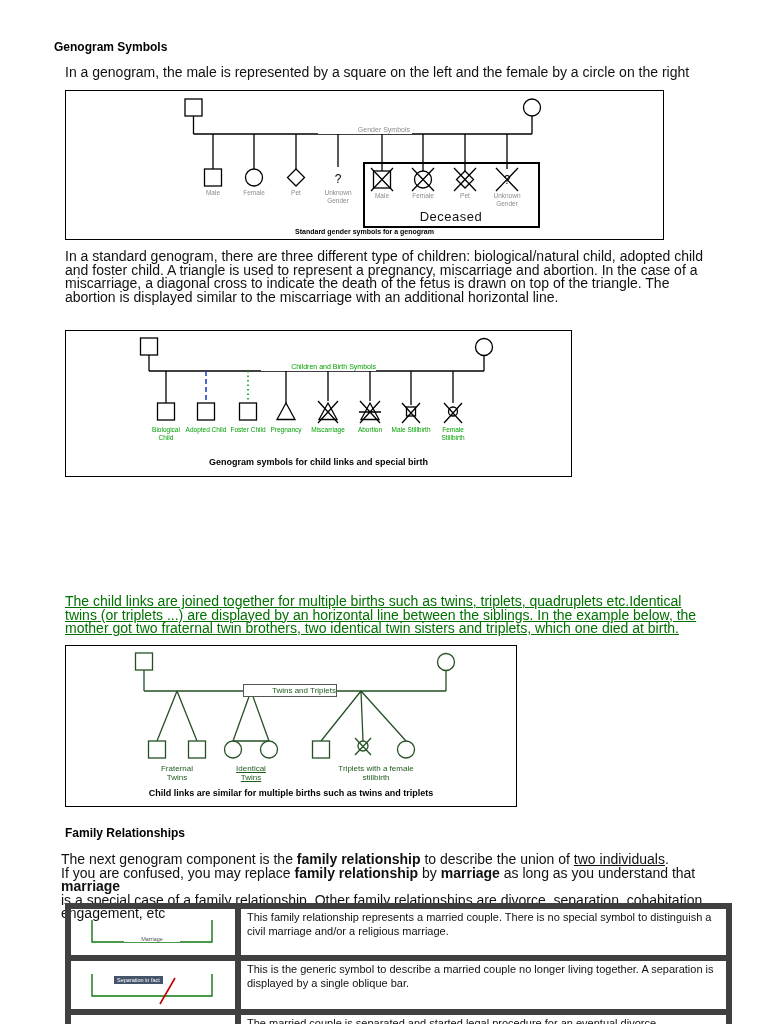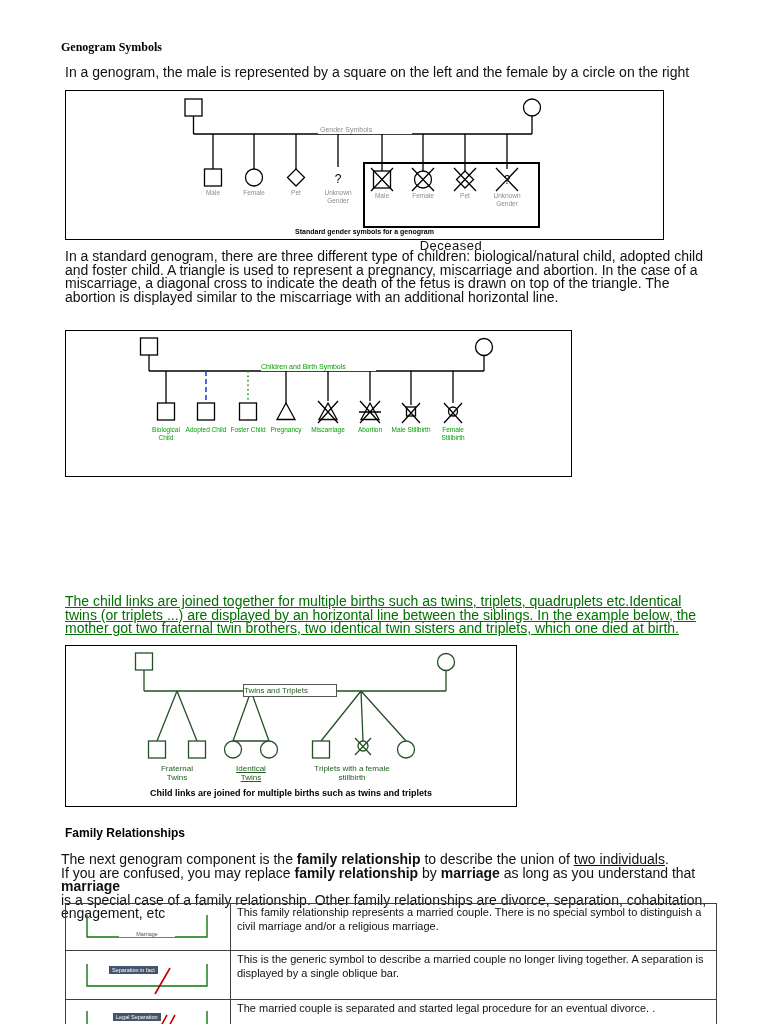--- a/index.html
+++ b/index.html
@@ -17,34 +17,34 @@
   .gray{color:#8c8c8c;}
   .grn{color:#00a000;}
   .dgrn{color:#1e5c1e;}
   .tiny{font-size:6.5px;}
   .t7{font-size:7px;}
   .t8{font-size:8px;}
   .fig-cap1{font-size:7px;font-weight:bold;color:#000;}
   .fig-cap{font-size:9px;font-weight:bold;color:#000;}
   .deceased-word{font-size:13px;color:#111;letter-spacing:0.5px;}
   table.rel{border-collapse:collapse;}
-  table.rel td{border:1px solid #404040;vertical-align:top;}
+  table.rel td{border:6px solid #404040;vertical-align:top;}
   td.symcell{width:162px;}
   td.txtcell{width:473px;padding:2px 6px;font-size:11px;line-height:13.5px;}
   .symwrap{position:relative;width:160px;height:44px;}
   .symlabel{position:absolute;font-size:5.5px;color:#555;background:#fff;text-align:center;}
   .symlabel-hl{position:absolute;font-size:5.5px;color:#fff;background:#44546a;padding:1px 3px;text-align:center;}
-  .titlebox{position:absolute;background:#fff;text-align:left;}
+  .titlebox{position:absolute;background:#fff;text-align:right;}
 </style>
 </head>
 <body>
 
 <div class="page">
 
-  <div class="abs h1" style="left:61px;top:40px;font-family:Liberation Serif, serif;">Genogram Symbols</div>
+  <div class="abs h1" style="left:54px;top:40px;">Genogram Symbols</div>
 
   <div class="abs body-text" style="left:65px;top:66px;width:648px;">In a genogram, the male is represented by a square  on the left and the female by a circle on the right</div>
 
   <div class="figure" style="left:65px;top:90px;width:597px;height:148px;">
     <svg width="597" height="148" viewBox="0 0 597 148">
       <g stroke="#000" stroke-width="1.3" fill="#fff">
         <path d="M127.5 25 V43 M466 25 V43 M127.5 43 H466" fill="none"></path>
         <rect x="119" y="8" width="17" height="17"></rect>
         <circle cx="466" cy="16.5" r="8.5"></circle>
         <path d="M147 43 V78 M188 43 V78 M230 43 V78 M272 43 V76 M316 43 V80 M357 43 V80 M399 43 V80 M441 43 V78" fill="none"></path>
@@ -65,21 +65,21 @@
     </svg>
     <div class="flabel t7 gray titlebox" style="left:252px;top:35px;width:90px;padding:0 2px;">Gender Symbols</div>
     <div class="flabel tiny gray" style="left:125px;top:98px;width:44px;">Male</div>
     <div class="flabel tiny gray" style="left:166px;top:98px;width:44px;">Female</div>
     <div class="flabel tiny gray" style="left:208px;top:98px;width:44px;">Pet</div>
     <div class="flabel tiny gray" style="left:250px;top:98px;width:44px;">Unknown Gender</div>
     <div class="flabel tiny gray" style="left:294px;top:101px;width:44px;">Male</div>
     <div class="flabel tiny gray" style="left:335px;top:101px;width:44px;">Female</div>
     <div class="flabel tiny gray" style="left:377px;top:101px;width:44px;">Pet</div>
     <div class="flabel tiny gray" style="left:419px;top:101px;width:44px;">Unknown Gender</div>
-    <div class="flabel deceased-word" style="left:325px;top:118px;width:120px;margin-top:29px;">Deceased</div>
+    <div class="flabel deceased-word" style="left:325px;top:118px;width:120px;">Deceased</div>
     <div class="flabel fig-cap1" style="left:0;top:137px;width:597px;">Standard gender symbols for a genogram</div>
   </div>
 
   <div class="abs body-text" style="left:65px;top:250px;width:648px;">
     <div>In a standard genogram, there are three different type of children: biological/natural child, adopted child and foster child.  A triangle is used to represent a pregnancy, miscarriage and abortion.  In the case of a miscarriage, a diagonal cross to indicate the death of the fetus is drawn on top of the triangle. The abortion is displayed similar to the miscarriage with an additional horizontal line.</div>
   </div>
 
   <div class="figure" style="left:65px;top:330px;width:505px;height:145px;">
     <svg width="505" height="145" viewBox="0 0 505 145">
       <g stroke="#000" stroke-width="1.3" fill="#fff">
@@ -106,20 +106,21 @@
     </svg>
     <div class="flabel t7 grn titlebox" style="left:195px;top:32px;width:115px;">Children and Birth Symbols</div>
     <div class="flabel tiny grn" style="left:78px;top:95px;width:44px;">Biological Child</div>
     <div class="flabel tiny grn" style="left:118px;top:95px;width:44px;">Adopted Child</div>
     <div class="flabel tiny grn" style="left:160px;top:95px;width:44px;">Foster Child</div>
     <div class="flabel tiny grn" style="left:198px;top:95px;width:44px;">Pregnancy</div>
     <div class="flabel tiny grn" style="left:240px;top:95px;width:44px;">Miscarriage</div>
     <div class="flabel tiny grn" style="left:282px;top:95px;width:44px;">Abortion</div>
     <div class="flabel tiny grn" style="left:323px;top:95px;width:44px;">Male Stillbirth</div>
     <div class="flabel tiny grn" style="left:365px;top:95px;width:44px;">Female Stillbirth</div>
+    <div class="flabel fig-cap" style="left:0;top:126px;width:505px;">Genogram symbols for child links and special  birth</div>
   </div>
 
   <div class="abs body-text green-text" style="left:65px;top:595px;width:650px;">The child links are joined together for multiple births such as twins, triplets, quadruplets etc.Identical twins (or triplets ...) are displayed by an horizontal line between the siblings. In the example below, the mother got two fraternal twin brothers, two identical twin sisters and triplets, which one died at birth.</div>
 
   <div class="figure" style="left:65px;top:645px;width:450px;height:160px;">
     <svg width="450" height="160" viewBox="0 0 450 160">
       <g stroke="#255025" stroke-width="1.3" fill="#fff">
         <path d="M78 24 V45 M380 25 V45 M78 45 H380" fill="none"></path>
         <rect x="69.5" y="7" width="17" height="17"></rect>
         <circle cx="380" cy="16" r="8.5"></circle>
@@ -132,22 +133,22 @@
         <path d="M295 45 L255 95 M295 45 L297 95 M295 45 L340 95" fill="none"></path>
         <rect x="246.5" y="95" width="17" height="17"></rect>
         <circle cx="297" cy="100" r="5"></circle>
         <path d="M289 92 L305 109 M305 92 L289 109" fill="none"></path>
         <circle cx="340" cy="103.5" r="8.5"></circle>
       </g>
     </svg>
     <div class="flabel t8 dgrn titlebox" style="left:177px;top:38px;width:92px;border:1px solid #555;padding:1px 0;">Twins and Triplets</div>
     <div class="flabel t8 dgrn" style="left:88px;top:118px;width:46px;">Fraternal Twins</div>
     <div class="flabel t8 dgrn" style="left:162px;top:118px;width:46px;text-decoration:underline;">Identical Twins</div>
-    <div class="flabel t8 dgrn" style="left:246px;top:118px;width:80px;">Triplets with a female stillbirth</div>
-    <div class="flabel fig-cap" style="left:0;top:142px;width:450px;">Child links are joined for multiple births such as twins and triplets</div>
+    <div class="flabel t8 dgrn" style="left:270px;top:118px;width:80px;">Triplets with a female stillbirth</div>
+    <div class="flabel fig-cap" style="left:0;top:142px;width:450px;">Child links are similar for multiple births such as twins and triplets</div>
   </div>
 
   <div class="abs h1" style="left:65px;top:826px;">Family Relationships</div>
 
   <div class="abs body-text" style="left:61px;top:853px;width:650px;">
     <div>
       <span>The next genogram component is the </span><span class="b">family relationship</span><span> to describe the union of </span><span class="u">two individuals</span><span>.</span>
     </div>
     <div>
       <span>If you are confused, you may replace </span><span class="b">family relationship</span><span> by </span><span class="b">marriage</span><span> as long as you understand that </span><span class="b">marriage</span>

